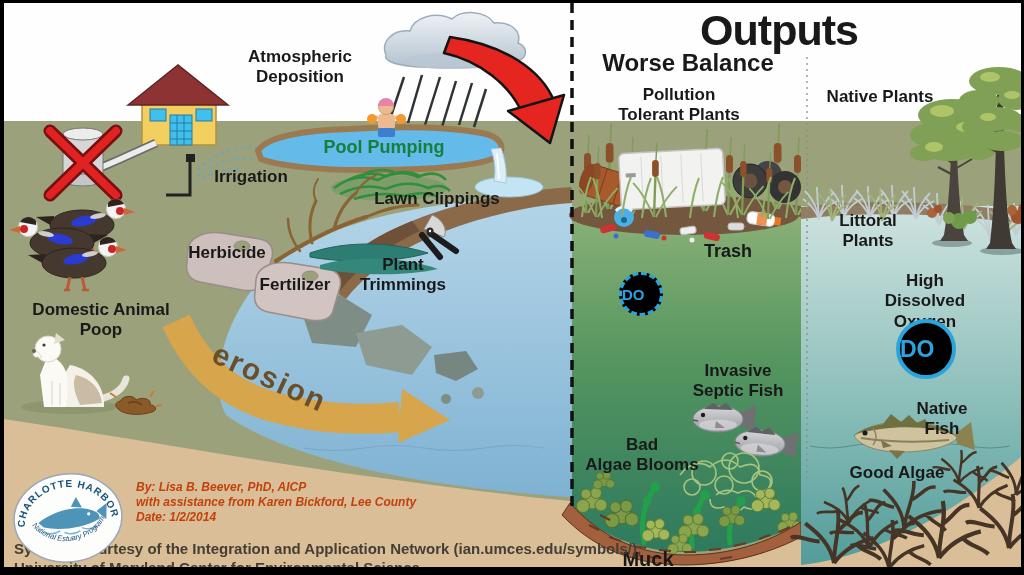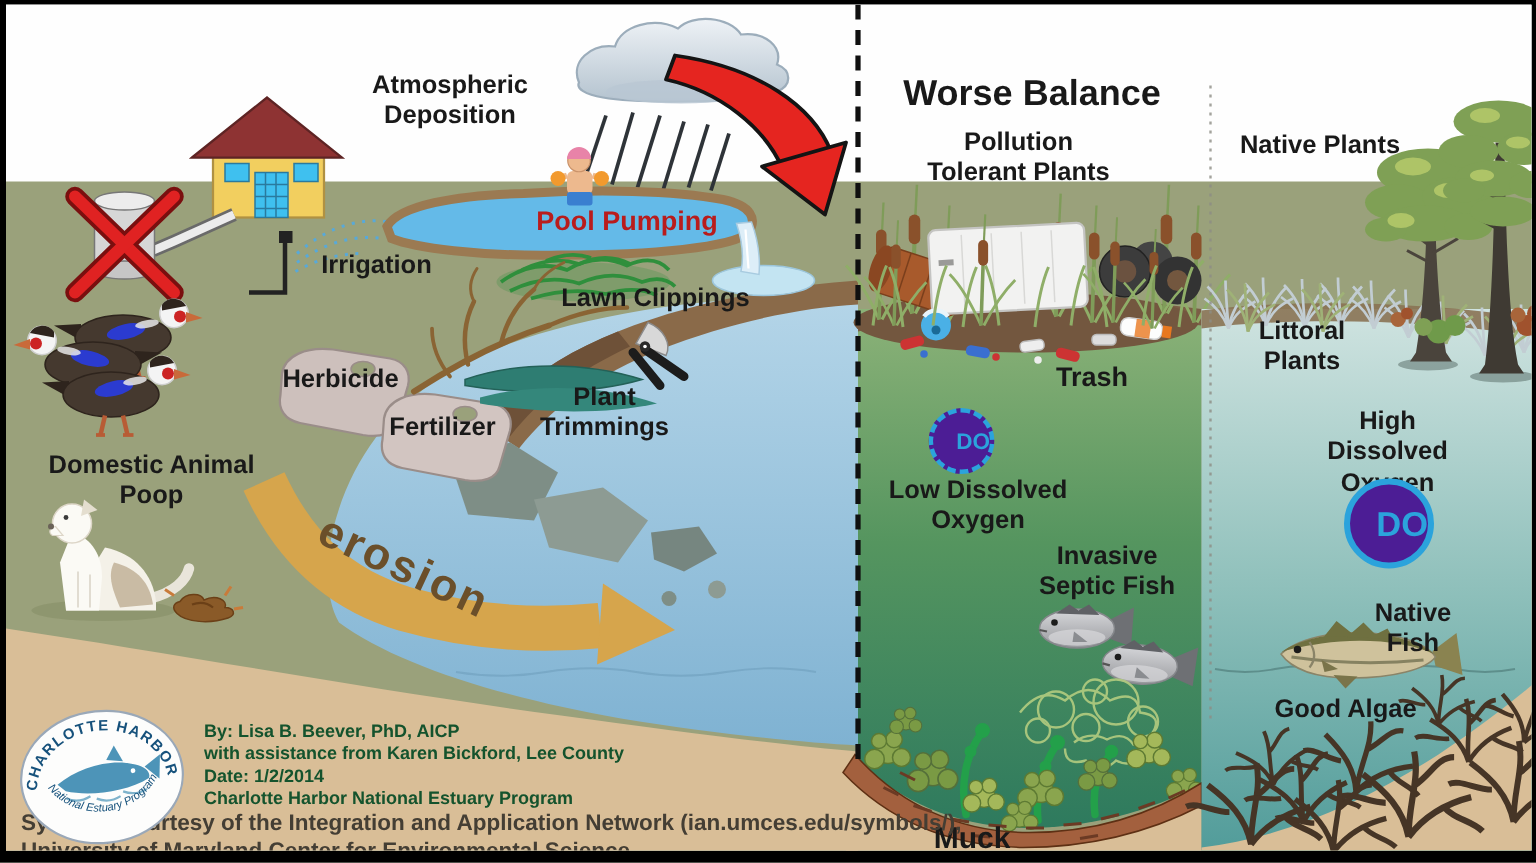--- a/index.html
+++ b/index.html
@@ -13,29 +13,29 @@
   svg text{font-family:"Liberation Sans",sans-serif;}
   .lbl{
     position:absolute;transform:translateX(-50%);
     white-space:pre-line;text-align:center;
     font-weight:bold;color:#191919;line-height:1.2;font-size:17px;
   }
   .t1{font-size:43px;letter-spacing:-1px;}
   .t2{font-size:24px;}
   .t3{font-size:18px;}
   .muck{font-size:20px;}
-  .pool{font-size:18px;color:#b91c1c;margin-left:34px;}
+  .pool{font-size:18px;color:#15803d;}
   .do{
-    position:absolute;background:#4c1d95;border-radius:50%;
-    display:flex;align-items:center;justify-content:flex-end;
+    position:absolute;background:#000000;border-radius:50%;
+    display:flex;align-items:center;justify-content:flex-start;
     color:#2ba3dc;font-weight:bold;box-sizing:border-box;
   }
   .do-small{left:615px;top:269px;width:44px;height:44px;border:3px dashed #2ba3dc;font-size:15px;}
   .do-big{left:892px;top:316px;width:60px;height:60px;border:4px solid #2ba3dc;font-size:23px;}
-  .credit-line{position:absolute;left:132px;font-size:12px;font-weight:bold;color:#14532d;}
+  .credit-line{position:absolute;left:132px;font-size:12px;font-weight:bold;color:#c2410c;font-style:italic;}
   .symbols{position:absolute;left:10px;top:537px;font-size:15px;font-weight:bold;color:#443e34;white-space:pre-line;line-height:1.25;}
   .logo{position:absolute;left:8px;top:468px;width:112px;height:94px;transform:rotate(-6deg);}
 </style>
 </head>
 <body>
 
 <div class="scene">
 
 <svg class="bg" width="1024" height="575" viewBox="0 0 1024 575">
   <defs>
@@ -542,48 +542,48 @@
 <div class="lbl pool" style="left:380px;top:134px">Pool Pumping</div>
 <div class="lbl" style="left:247px;top:164px">Irrigation</div>
 <div class="lbl" style="left:433px;top:186px">Lawn Clippings</div>
 <div class="lbl" style="left:223px;top:240px">Herbicide</div>
 <div class="lbl" style="left:291px;top:272px">Fertilizer</div>
 <div class="lbl" style="left:399px;top:252px">Plant
 Trimmings</div>
 <div class="lbl" style="left:97px;top:297px">Domestic Animal
 Poop</div>
 
+<div class="lbl t1" style="left:775px;top:2px">Outputs</div>
 <div class="lbl t2" style="left:684px;top:46px">Worse Balance</div>
 <div class="lbl" style="left:675px;top:82px">Pollution
 Tolerant Plants</div>
 <div class="lbl" style="left:876px;top:84px">Native Plants</div>
 <div class="lbl t3" style="left:724px;top:238px">Trash</div>
-<div class="lbl" style="left:648px;top:314px">Low Dissolved
-Oxygen</div>
 <div class="lbl" style="left:734px;top:358px">Invasive
 Septic Fish</div>
+<div class="lbl" style="left:638px;top:432px">Bad
+Algae Blooms</div>
 <div class="lbl muck" style="left:644px;top:544px">Muck</div>
 <div class="lbl" style="left:864px;top:208px">Littoral
 Plants</div>
 <div class="lbl" style="left:921px;top:268px">High Dissolved
 Oxygen</div>
 <div class="lbl" style="left:938px;top:396px">Native Fish</div>
 <div class="lbl" style="left:893px;top:460px">Good Algae</div>
 
 <div class="do do-small">
       <span>DO</span>
     </div>
 <div class="do do-big">
       <span>DO</span>
     </div>
 
 <div class="credit-line" style="top:477px">By: Lisa B. Beever, PhD, AICP</div>
 <div class="credit-line" style="top:492px">with assistance from Karen Bickford, Lee County</div>
 <div class="credit-line" style="top:507px">Date: 1/2/2014</div>
-<div class="credit-line" style="top:522px">Charlotte Harbor National Estuary Program</div>
 <div class="symbols">Symbols courtesy of the Integration and Application Network (ian.umces.edu/symbols/),
 University of Maryland Center for Environmental Science.</div>
 
 <div class="logo">
   <svg width="112" height="94" viewBox="0 0 112 94">
     <defs>
       <path id="arcT" d="M12,54 A44,38 0 0 1 100,54"></path>
       <path id="arcB" d="M17,46 A42,38 0 0 0 95,46"></path>
     </defs>
     <ellipse cx="56" cy="47" rx="54" ry="44" fill="#fdfdfc" stroke="#9aa8b8" stroke-width="1.5"></ellipse>

